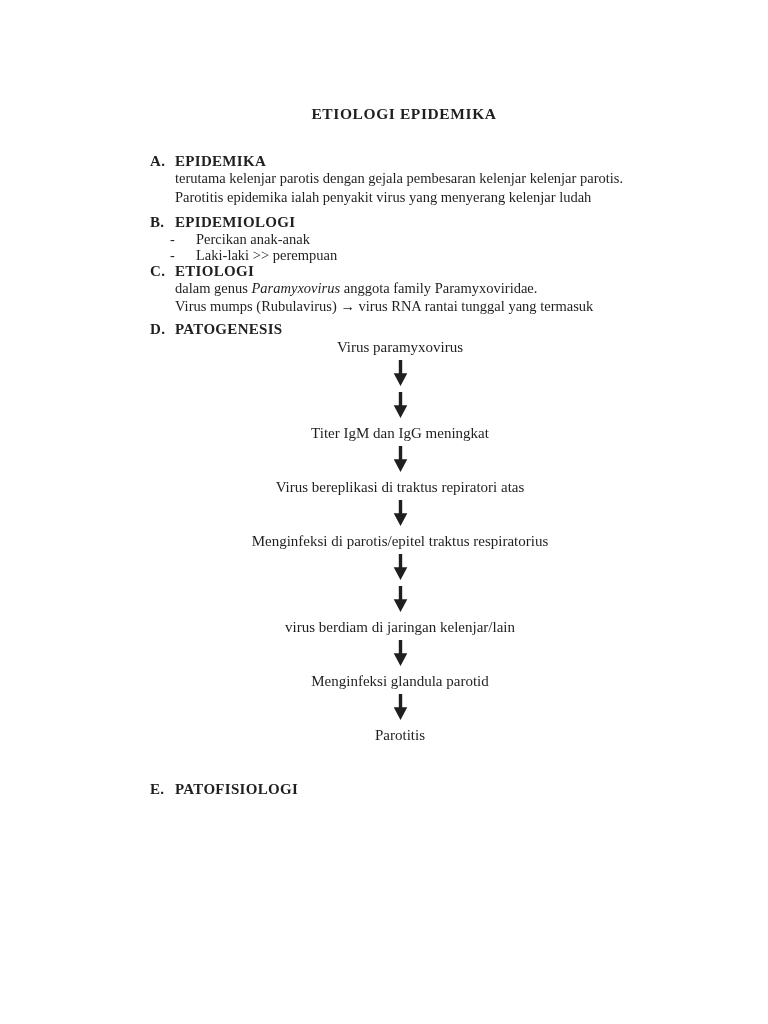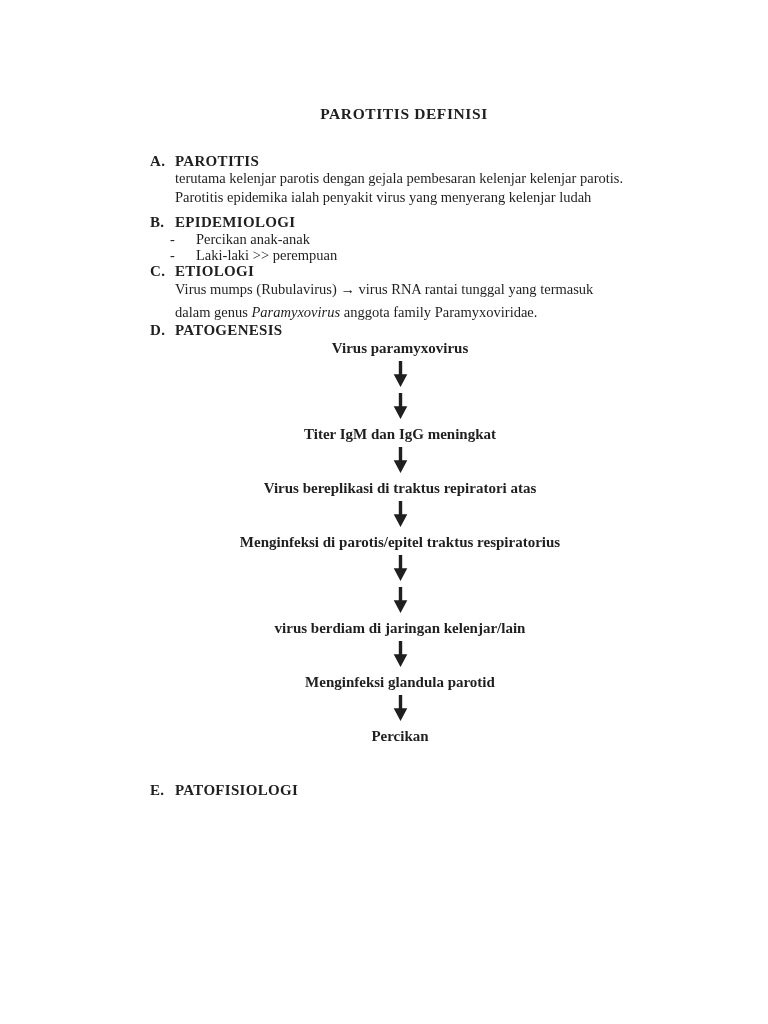--- a/index.html
+++ b/index.html
@@ -57,42 +57,42 @@
   .flowchart {
     width: 530px;
     margin-left: 0px;
     
     position: relative;
     left: -15px;
     text-align: center;
     margin-top: 0;
   }
   .flow-node {
-    font-weight: bold;
+    font-weight: normal;
     font-size: 15px;
     line-height: 19px;
     white-space: pre-line;
     margin: 0 0 3px 0;
   }
   .flow-arrow {
     display: block;
     margin: 0 auto 6px auto;
   }
   .sec-e { margin-top: 36px; }
 </style>
 </head>
 <body>
 
 <div class="doc">
 
-  <h1 class="doc-title">PAROTITIS DEFINISI</h1>
+  <h1 class="doc-title">ETIOLOGI EPIDEMIKA</h1>
 
   <div class="sec-head">
     <span class="sec-letter">A.</span>
-    <span>PAROTITIS</span>
+    <span>EPIDEMIKA</span>
   </div>
   <div class="body-line line-a2">terutama kelenjar parotis dengan gejala pembesaran kelenjar kelenjar parotis.</div>
   <div class="body-line line-a1">Parotitis epidemika ialah penyakit virus yang menyerang kelenjar ludah</div>
 
   <div class="sec-head sec-b-head">
     <span class="sec-letter">B.</span>
     <span>EPIDEMIOLOGI</span>
   </div>
   <div class="bullet">
     <span class="bullet-dash">-</span>
@@ -100,22 +100,22 @@
   </div>
   <div class="bullet">
     <span class="bullet-dash">-</span>
     <span>Laki-laki &gt;&gt; perempuan</span>
   </div>
 
   <div class="sec-head">
     <span class="sec-letter">C.</span>
     <span>ETIOLOGI</span>
   </div>
+  <div class="body-line line-c2"><span>dalam genus </span><span class="italic">Paramyxovirus</span><span> anggota family Paramyxoviridae.</span></div>
   <div class="body-line line-c1">Virus mumps (Rubulavirus) → virus RNA rantai tunggal yang termasuk</div>
-  <div class="body-line line-c2"><span>dalam genus </span><span class="italic">Paramyxovirus</span><span> anggota family Paramyxoviridae.</span></div>
 
   <div class="sec-head">
     <span class="sec-letter">D.</span>
     <span>PATOGENESIS</span>
   </div>
 
   <div class="flowchart">
     <div class="flow-node">Virus paramyxovirus</div>
     <svg class="flow-arrow" width="17" height="26" viewBox="0 0 17 26">
         <path d="M6.8 0 L10.2 0 L10.2 13.2 L15.3 13.2 L8.5 26 L1.7 13.2 L6.8 13.2 Z" fill="#1f1f1f"></path>
@@ -139,21 +139,21 @@
         <path d="M6.8 0 L10.2 0 L10.2 13.2 L15.3 13.2 L8.5 26 L1.7 13.2 L6.8 13.2 Z" fill="#1f1f1f"></path>
       </svg>
     <div class="flow-node">virus berdiam di jaringan kelenjar/lain</div>
     <svg class="flow-arrow" width="17" height="26" viewBox="0 0 17 26">
         <path d="M6.8 0 L10.2 0 L10.2 13.2 L15.3 13.2 L8.5 26 L1.7 13.2 L6.8 13.2 Z" fill="#1f1f1f"></path>
       </svg>
     <div class="flow-node">Menginfeksi glandula parotid</div>
     <svg class="flow-arrow" width="17" height="26" viewBox="0 0 17 26">
         <path d="M6.8 0 L10.2 0 L10.2 13.2 L15.3 13.2 L8.5 26 L1.7 13.2 L6.8 13.2 Z" fill="#1f1f1f"></path>
       </svg>
-    <div class="flow-node">Percikan</div>
+    <div class="flow-node">Parotitis</div>
   </div>
 
   <div class="sec-head sec-e">
     <span class="sec-letter">E.</span>
     <span>PATOFISIOLOGI</span>
   </div>
 
 </div>
 
 </body></html>

